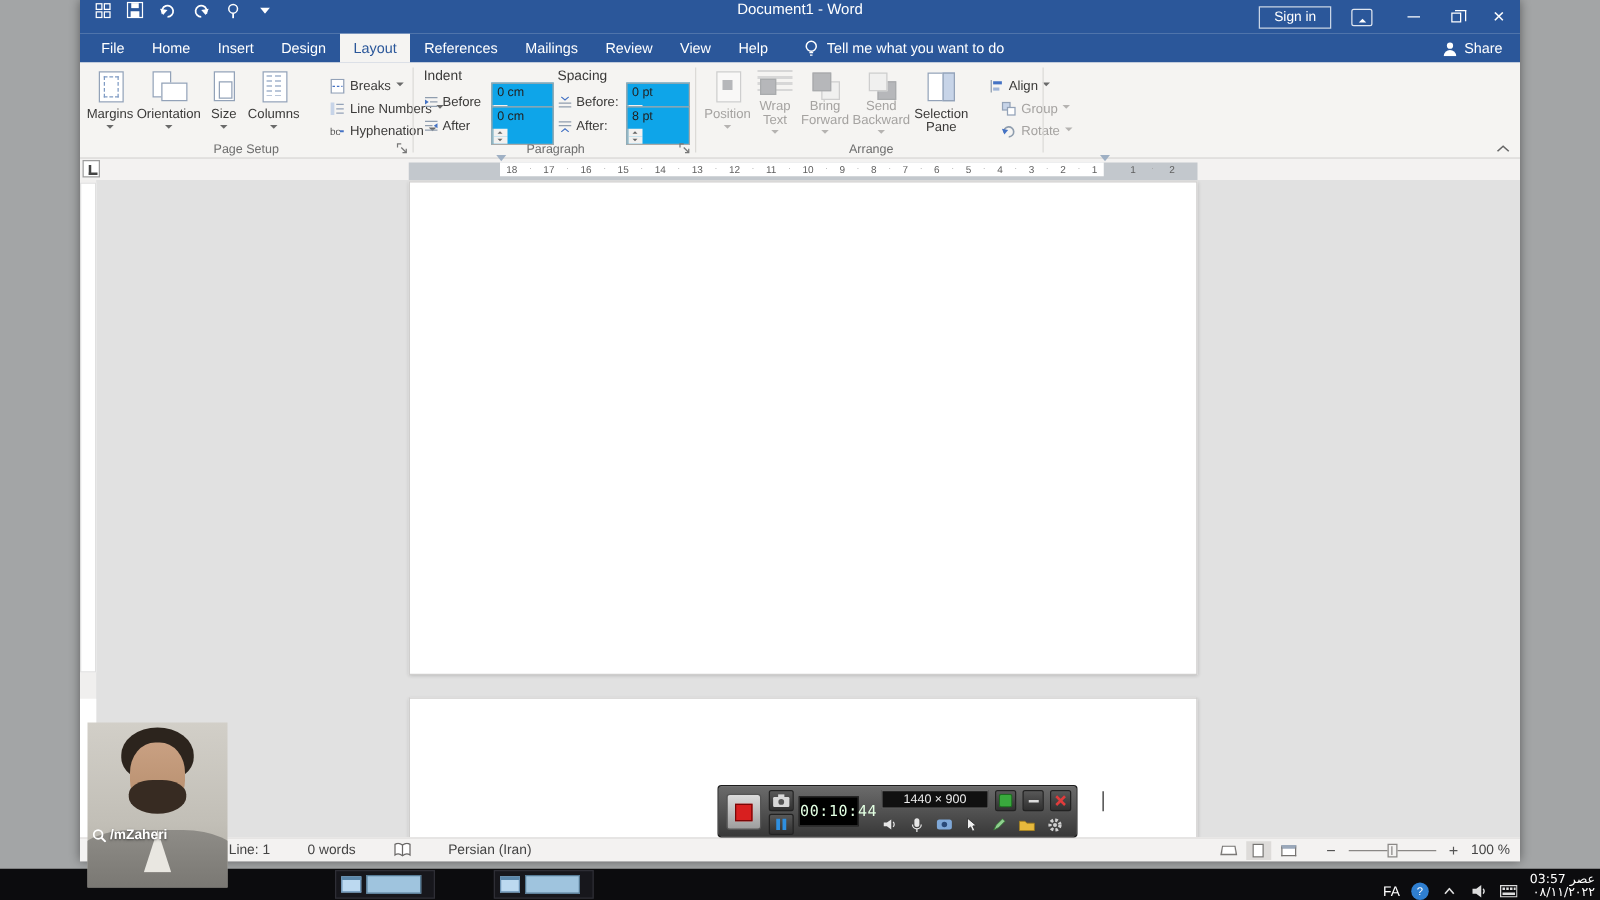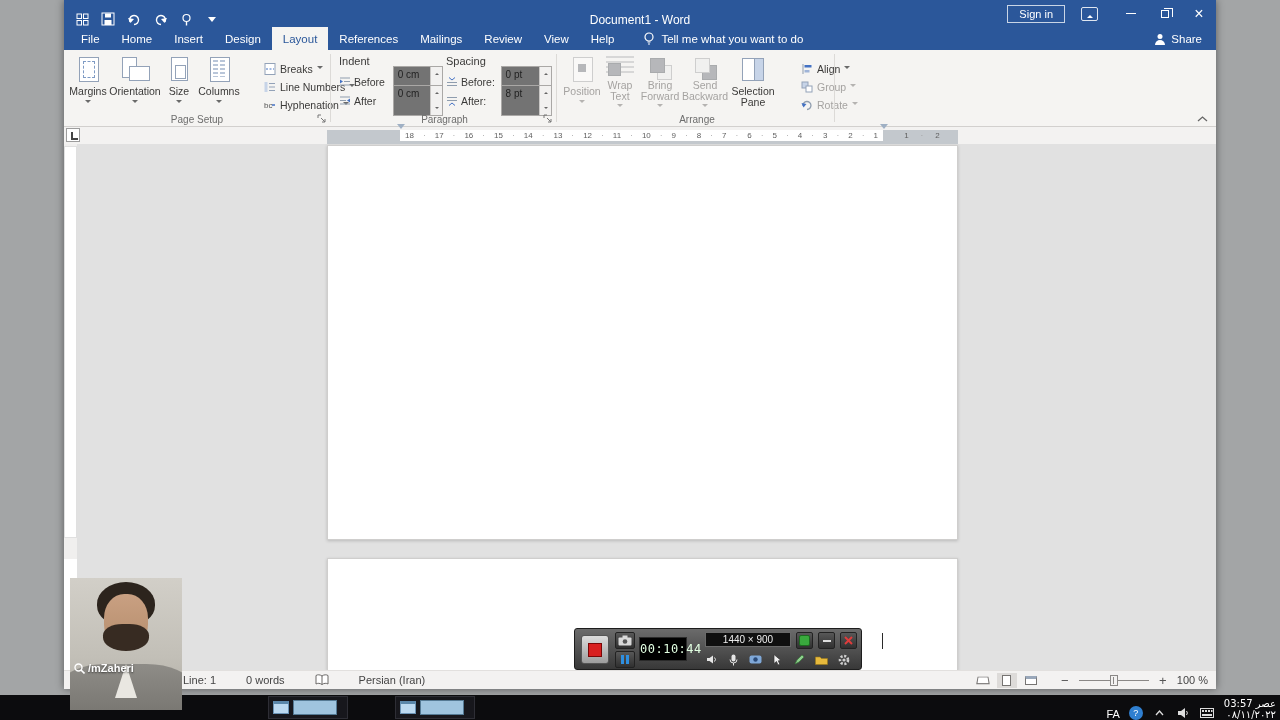--- a/index.html
+++ b/index.html
@@ -3,21 +3,21 @@
 <meta charset="utf-8">
 <style>
   *{margin:0;padding:0;box-sizing:border-box;}
   html,body{width:1280px;height:720px;}
   body{font-family:"Liberation Sans",sans-serif;background:#8e8e8e;}
   .screen{position:relative;width:1280px;height:720px;background:#a3a5a6;overflow:hidden;}
 
   
   .window{position:absolute;left:64px;top:0;width:1152px;height:689px;background:#f5f4f2;box-shadow:0 0 8px rgba(0,0,0,.45);z-index:1;}
 
-  .titlebar{position:absolute;left:0;top:0;width:100%;height:27px;background:#2b579a;display:flex;align-items:flex-end;color:#fff;}
+  .titlebar{position:absolute;left:0;top:0;width:100%;height:27px;background:#2b579a;display:flex;align-items:flex-start;color:#fff;}
   .qat{display:flex;align-items:center;gap:10px;padding-left:10px;}
   .qicon{width:16px;height:16px;display:flex;align-items:center;justify-content:center;}
   .win-title{position:absolute;left:0;right:0;text-align:center;font-size:12px;pointer-events:none;}
   .tb-right{margin-left:auto;display:flex;align-items:center;height:100%;}
   .signin{border:1px solid rgba(255,255,255,.75);font-size:11px;padding:2px 11px;margin-right:16px;cursor:pointer;}
   .ribdisp{width:17px;height:14px;border:1px solid rgba(255,255,255,.85);border-radius:2px;margin-right:16px;position:relative;}
   .ribdisp::after{content:"";position:absolute;left:5px;top:4px;border:3px solid transparent;border-bottom-color:#fff;}
   .wbtn{width:34px;height:27px;display:flex;align-items:center;justify-content:center;font-size:14px;}
   .wbtn .bar{width:10px;height:1px;background:#fff;}
   .restore-ic{width:8px;height:8px;border:1px solid #fff;position:relative;}
@@ -60,21 +60,21 @@
   .ic-bring::after{content:"";position:absolute;left:4px;top:2px;width:13px;height:13px;background:#4472c4;border:1px solid #2b579a;}
   .ic-send::before{content:"";position:absolute;left:11px;top:9px;width:13px;height:13px;background:#4472c4;border:1px solid #2b579a;}
   .ic-send::after{content:"";position:absolute;left:4px;top:2px;width:13px;height:13px;background:#e8ecf2;border:1px solid #93a2b8;}
   .ic-selpane::before{content:"";position:absolute;left:3px;top:2px;width:20px;height:21px;background:#fff;border:1px solid #93a2b8;}
   .ic-selpane::after{content:"";position:absolute;left:15px;top:2px;width:8px;height:21px;background:#c7d4e8;border:1px solid #93a2b8;}
 
   .pcol{position:absolute;top:5px;}
   .phead{font-size:11px;color:#3b3a39;margin-bottom:5px;}
   .prow{display:flex;align-items:center;height:19px;gap:3px;font-size:10.5px;color:#3b3a39;}
   .plabel{width:37px;}
-  .spin{width:52px;height:31px;border:1px solid #aaa8a6;background:#737373;display:flex;cursor:text;}
+  .spin{width:52px;height:31px;border:1px solid #aaa8a6;background:#0ea5e9;display:flex;cursor:text;flex-direction:column;}
   .spinval{flex:1;font-size:10px;padding:2px 0 0 4px;color:#222;}
   .spinbtns{width:12px;border-left:1px solid #c9c7c5;display:flex;flex-direction:column;}
   .spinbtns span{flex:1;display:flex;align-items:center;justify-content:center;background:#f2f1f0;cursor:pointer;}
   .spinbtns .up::after{content:"";border:2.5px solid transparent;border-bottom-color:#666;margin-bottom:2px;}
   .spinbtns .dn::after{content:"";border:2.5px solid transparent;border-top-color:#666;margin-top:2px;}
   .collapse{position:absolute;right:8px;bottom:4px;cursor:pointer;}
 
   
   .rulerrow{position:absolute;left:0;top:127px;width:100%;height:17px;background:#f3f2f1;}
   .tabsel{position:absolute;left:2px;top:1px;width:14px;height:14px;background:#fff;border:1px solid #9d9d9d;cursor:pointer;}
@@ -418,21 +418,21 @@
         </div>
         <div class="bigbtn disabled" style="left:121px;width:48px;">
           <span class="bicon ic-send"></span>
           <span class="blabel">Send Backward</span>
           <span class="caret"></span>
         </div>
         <div class="bigbtn" style="left:169px;width:48px;">
           <span class="bicon ic-selpane"></span>
           <span class="blabel">Selection Pane</span>
         </div>
-        <div class="smallbtn" style="left:221px;top:10px;justify-content:flex-end;">
+        <div class="smallbtn" style="left:211px;top:10px;justify-content:flex-end;">
           <span>
               <svg width="12" height="12">
                 <line x1="2" y1="1" x2="2" y2="11" stroke="#8f9dae"></line>
                 <rect x="3.5" y="2" width="7" height="2.5" fill="#4472c4"></rect>
                 <rect x="3.5" y="7" width="5" height="2.5" fill="#9fb4d8"></rect>
               </svg>
             </span>
           <span>Align</span>
           <span class="caret" style="margin-top:0;"></span>
         </div>

